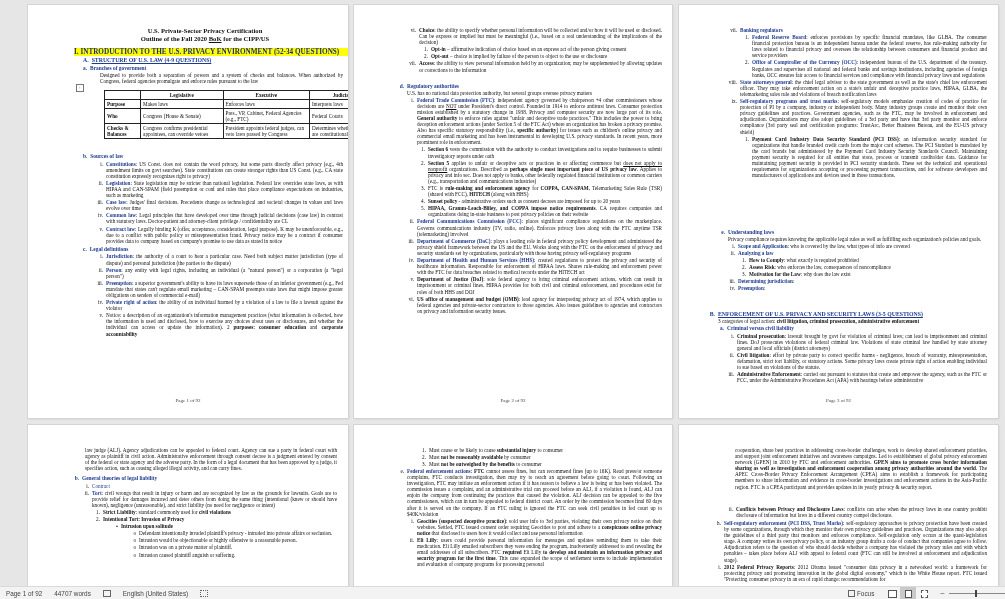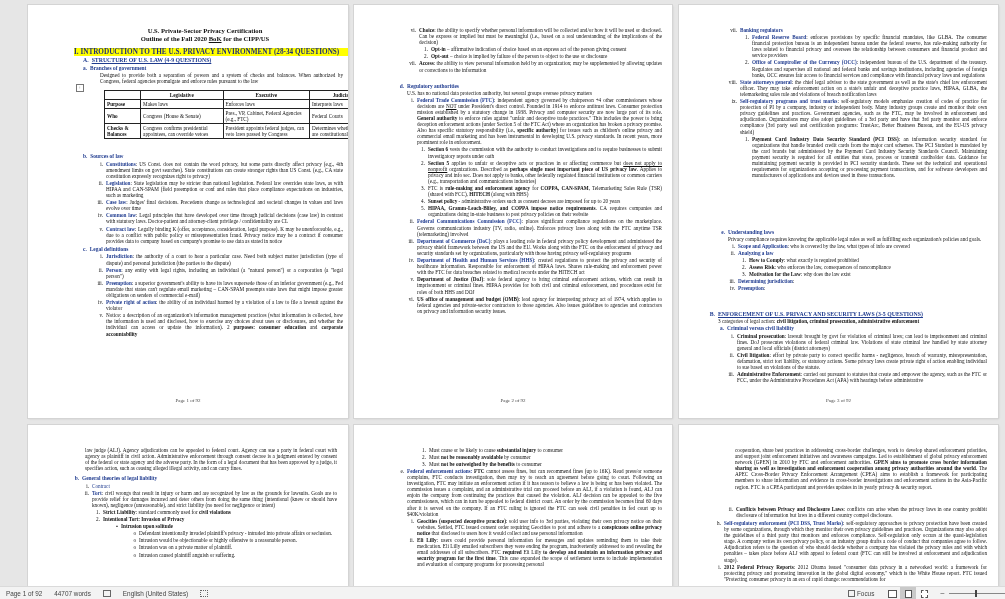--- a/index.html
+++ b/index.html
@@ -53,21 +53,21 @@
 <body>
 
 <div class="canvas">
 
   <div class="page" style="left:28px; top:5px; width:320px; height:413px;">
     <div class="content" style="left:46px; top:22px; width:262px;">
       <div class="title">U.S. Private-Sector Privacy Certification</div>
       <div class="title"><span>Outline of the Fall 2020 </span><span class="u">BoK</span><span> for the CIPP/US</span></div>
     </div>
     <div class="content" style="left:46px; top:42px; width:278px;">
-      <div class="h1">I.  INTRODUCTION TO THE U.S. PRIVACY ENVIRONMENT (28-34 QUESTIONS)</div>
+      <div class="h1">I.  INTRODUCTION TO THE U.S. PRIVACY ENVIRONMENT (52-34 QUESTIONS)</div>
     </div>
     <div class="content" style="left:55px; top:52px; width:260px;">
       <div class="item">
           <span class="num h2" style="text-decoration:none">A.</span>
           <span class="txt h2">STRUCTURE OF U.S. LAW (4-9 QUESTIONS)</span>
         </div>
       <div class="item" style="margin-top:1px;">
           <span class="num h3">a.</span>
           <span class="txt h3">Branches of government</span>
         </div>

